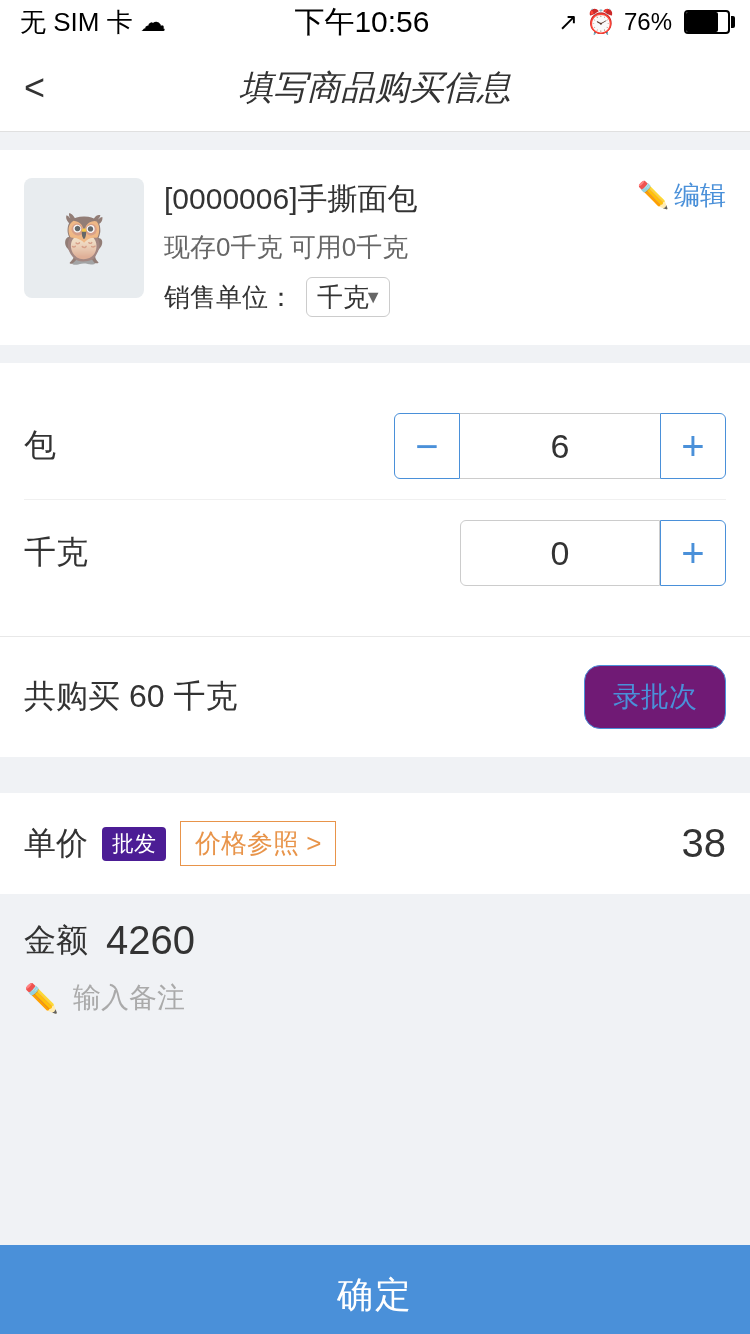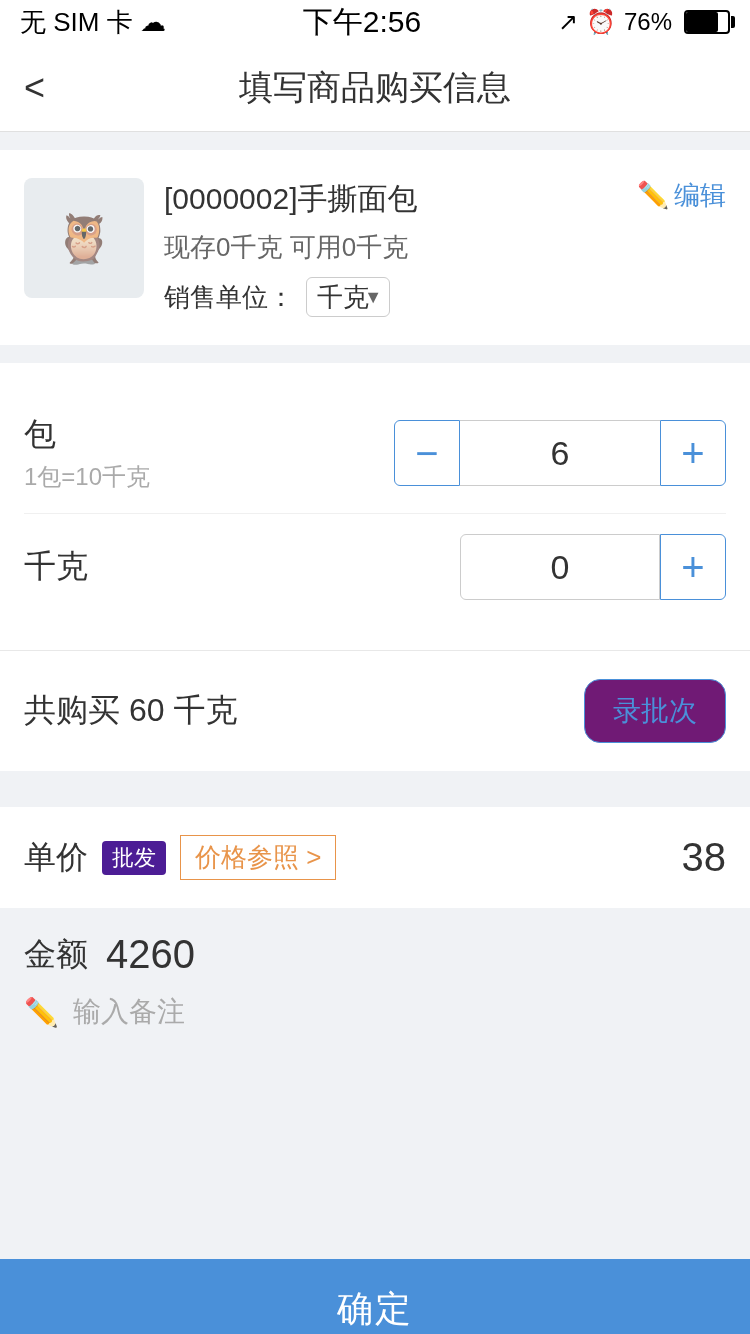--- a/index.html
+++ b/index.html
@@ -83,20 +83,21 @@
       position: absolute;
       left: 24px;
       font-size: 36px;
       color: #333;
       cursor: pointer;
     }
     .nav-title {
       font-size: 34px;
       font-weight: 500;
       color: #333;
+      font-style: italic;
     }
 
     
     .product-card {
       background: #fff;
       padding: 28px 24px;
       margin-top: 18px;
       display: flex;
       align-items: flex-start;
       gap: 20px;
@@ -382,21 +383,21 @@
       letter-spacing: 2px;
     }
   </style>
 </head>
 <body>
 
 <div class="status-bar">
   <div class="status-left">
     <span>无 SIM 卡 ☁</span>
   </div>
-  <div class="status-center">下午2:56</div>
+  <div class="status-center">下午10:56</div>
   <div class="status-right">
     <span>↗</span>
     <span>⏰</span>
     <span>76%</span>
     <span class="battery">
       <div class="battery-fill"></div>
     </span>
   </div>
 </div>
 
@@ -404,21 +405,21 @@
   <span class="nav-back">&lt;</span>
   <span class="nav-title">填写商品购买信息</span>
 </div>
 
 <div class="product-card">
   <div class="product-image">
     <span class="owl-icon">🦉</span>
   </div>
   <div class="product-info">
     <div class="product-header">
-      <span class="product-name">[0000002]手撕面包</span>
+      <span class="product-name">[0000006]手撕面包</span>
       <span class="edit-link">
         <span>✏️</span>
         <span>编辑</span>
       </span>
     </div>
     <div class="product-stock">现存0千克  可用0千克</div>
     <div class="product-unit-row">
       <span class="unit-label">销售单位：</span>
       <div class="unit-select-wrap">
         <select class="unit-select">
@@ -429,21 +430,20 @@
   </div>
 </div>
 
 <div class="section-bg"></div>
 
 <div class="qty-section">
 
   <div class="qty-row">
     <div class="qty-label-wrap">
       <span class="qty-label">包</span>
-      <span class="qty-sublabel">1包=10千克</span>
     </div>
     <div class="qty-control">
       <button class="qty-btn qty-minus">−</button>
       <input class="qty-input" type="text" value="6" style="">
       <button class="qty-btn qty-plus">+</button>
     </div>
   </div>
 
   <div class="qty-row">
     <div class="qty-label-wrap">

